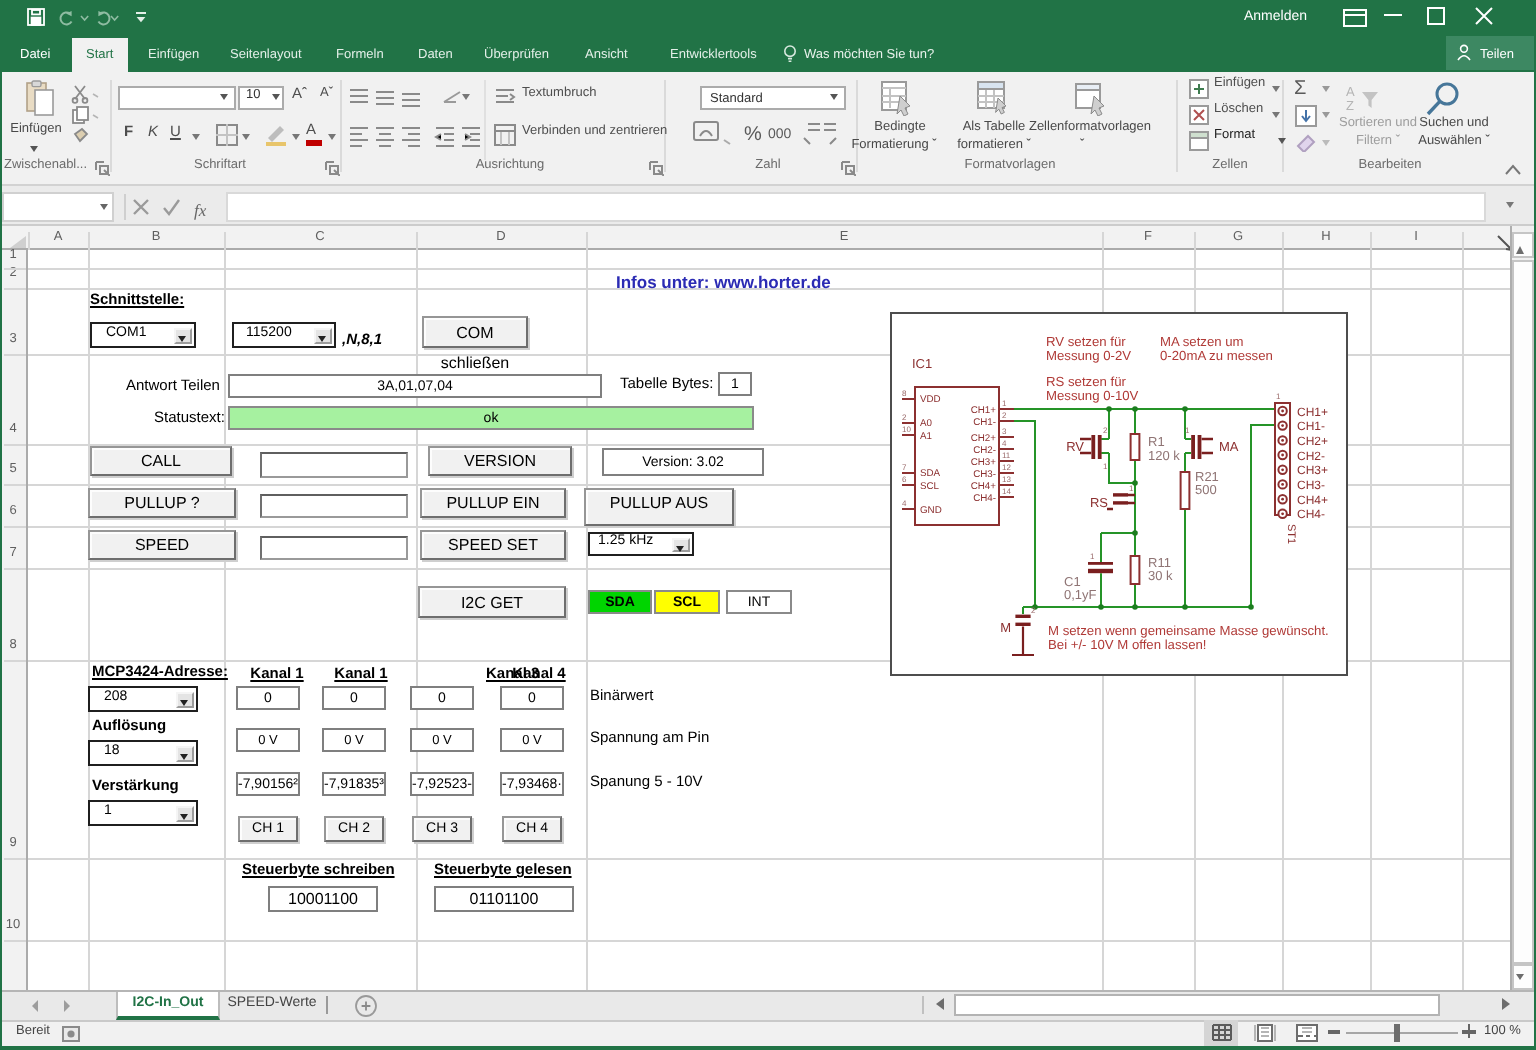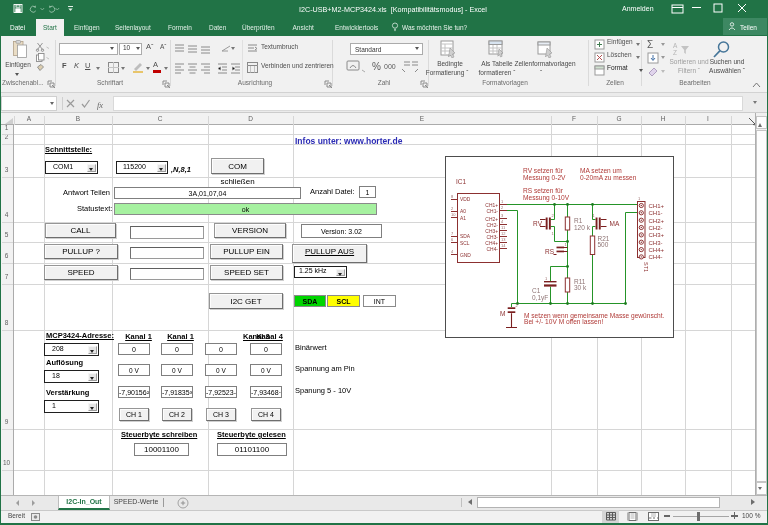--- a/index.html
+++ b/index.html
@@ -36,21 +36,20 @@
   <path d="M37 2.8 a3 3 0 1 1 -0.8 4"></path>
         <path d="M39 2.8 l-2.8 -1.3 v2.6 z" fill="#8fbca2" stroke="none"></path>
   <path d="M27.5 4 l1.8 2 1.8 -2" stroke-width="0.8"></path>
   <path d="M42.5 4 l1.8 2 1.8 -2" stroke-width="0.8"></path>
  </g>
  <g stroke="#e3efe8">
         <line x1="55" y1="2.5" x2="60" y2="2.5"></line>
         <path d="M55.3 4.5 l2.2 2.6 2.2 -2.6 z" fill="#e3efe8" stroke="none"></path>
       </g>
 </svg>
-<div class="a" style="left:245px;top:5px;width:296px;font-size:7.2px;color:#fff;text-align:center;white-space:nowrap;">I2C-USB+M2-MCP3424.xls&nbsp; [Kompatibilitätsmodus] - Excel</div>
 <div class="a" style="left:622px;top:5px;font-size:7px;color:#fff;">Anmelden</div>
 <svg class="a" style="left:671px;top:4px;" width="14" height="10" viewBox="0 0 14 10">
       <rect x="1" y="1" width="11" height="8" fill="none" stroke="#fff"></rect>
       <line x1="1" y1="3.5" x2="12" y2="3.5" stroke="#fff"></line>
     </svg>
 <div class="a" style="left:692px;top:7px;width:9px;height:1px;background:#fff;"></div>
 <svg class="a" style="left:713px;top:3px;" width="10" height="10" viewBox="0 0 10 10">
       <rect x="1" y="1" width="8" height="8" fill="none" stroke="#fff"></rect>
     </svg>
 <svg class="a" style="left:737px;top:3px;" width="10" height="10" viewBox="0 0 10 10">
@@ -367,50 +366,50 @@
 
 <div class="a" style="left:755px;top:113px;width:1px;height:382px;background:#aeaeae;"></div>
 <div class="a" style="left:756px;top:113px;width:12px;height:382px;background:#f0f0f0;"></div>
 <div class="a" style="left:756px;top:116px;width:11px;height:13px;background:#fdfdfd;border:1px solid #c5c5c5;"></div>
 <div class="tri" style="left:758px;top:123px;border-top:none;border-bottom:4px solid #6d6d6d;"></div>
 <div class="a" style="left:756px;top:130px;width:11px;height:352px;background:#fdfdfd;border:1px solid #c5c5c5;"></div>
 <div class="a" style="left:756px;top:482px;width:11px;height:13px;background:#fdfdfd;border:1px solid #c5c5c5;"></div>
 <div class="tri" style="left:758px;top:487px;border-top-color:#6d6d6d;"></div>
 
 <div class="lbl bu" style="left:45px;top:145px;">Schnittstelle:</div>
-<div class="lbl" style="left:295px;top:135.5px;font-weight:bold;font-size:8.5px;color:#2b2bb4;">Infos unter: www.horter.de</div>
+<div class="lbl" style="left:308px;top:135.5px;font-weight:bold;font-size:8.5px;color:#2b2bb4;">Infos unter: www.horter.de</div>
 
 <div class="dd" style="left:45px;top:161px;width:53px;height:13px;">
       <span style="position:absolute;left:7px;top:1px;font-size:7px;">COM1</span>
       <span class="dda"></span>
       <span class="tri" style="right:4px;top:5.5px;border-top-width:3px;border-top-color:#222;"></span>
     </div>
 <div class="dd" style="left:116px;top:161px;width:52px;height:13px;">
       <span style="position:absolute;left:6px;top:1px;font-size:7px;">115200</span>
       <span class="dda"></span>
       <span class="tri" style="right:4px;top:5.5px;border-top-width:3px;border-top-color:#222;"></span>
     </div>
 <div class="lbl" style="left:171px;top:165px;font-weight:bold;font-size:7.5px;font-style:italic;">,N,8,1</div>
 <div class="btn" style="left:211px;top:158px;width:53px;height:16px;line-height:15px;">COM schließen</div>
 
 <div class="lbl" style="left:63px;top:188px;">Antwort Teilen</div>
 <div class="wbox" style="left:114px;top:187px;width:187px;height:12px;line-height:11px;">3A,01,07,04</div>
-<div class="lbl" style="left:310px;top:187px;">Anzahl Datei:</div>
+<div class="lbl" style="left:310px;top:187px;">Tabelle Bytes:</div>
 <div class="wbox" style="left:359px;top:186px;width:17px;height:12px;line-height:11px;">1</div>
 <div class="lbl" style="left:77px;top:204px;">Statustext:</div>
 <div class="a" style="left:114px;top:203px;width:263px;height:12px;background:#a6f1a0;border:1px solid #8a8a8a;font-size:7px;text-align:center;line-height:11px;">ok</div>
 
 <div class="btn" style="left:45px;top:223px;width:71px;height:15px;line-height:14px;">CALL</div>
 <div class="tbx" style="left:130px;top:226px;width:74px;height:13px;"></div>
 <div class="btn" style="left:214px;top:223px;width:72px;height:15px;line-height:14px;">VERSION</div>
 <div class="wbox" style="left:301px;top:224px;width:81px;height:14px;line-height:13px;">Version: 3.02</div>
 <div class="btn" style="left:44px;top:244px;width:74px;height:15px;line-height:14px;">PULLUP ?</div>
 <div class="tbx" style="left:130px;top:247px;width:74px;height:12px;"></div>
 <div class="btn" style="left:210px;top:244px;width:73px;height:15px;line-height:14px;">PULLUP EIN</div>
-<div class="btn" style="left:292px;top:244px;width:75px;height:19px;line-height:14px;text-decoration:underline;">PULLUP AUS</div>
+<div class="btn" style="left:292px;top:244px;width:75px;height:19px;line-height:14px;">PULLUP AUS</div>
 <div class="btn" style="left:44px;top:265px;width:74px;height:15px;line-height:14px;">SPEED</div>
 <div class="tbx" style="left:130px;top:268px;width:74px;height:12px;"></div>
 <div class="btn" style="left:210px;top:265px;width:73px;height:15px;line-height:14px;">SPEED SET</div>
 <div class="dd" style="left:294px;top:266px;width:53px;height:12px;">
       <span style="position:absolute;left:4px;top:0px;font-size:7px;">1.25 kHz</span>
       <span class="dda"></span>
       <span class="tri" style="right:4px;top:5.5px;border-top-width:3px;border-top-color:#222;"></span>
     </div>
 
 <div class="btn" style="left:209px;top:293px;width:74px;height:16px;line-height:15px;">I2C GET</div>

